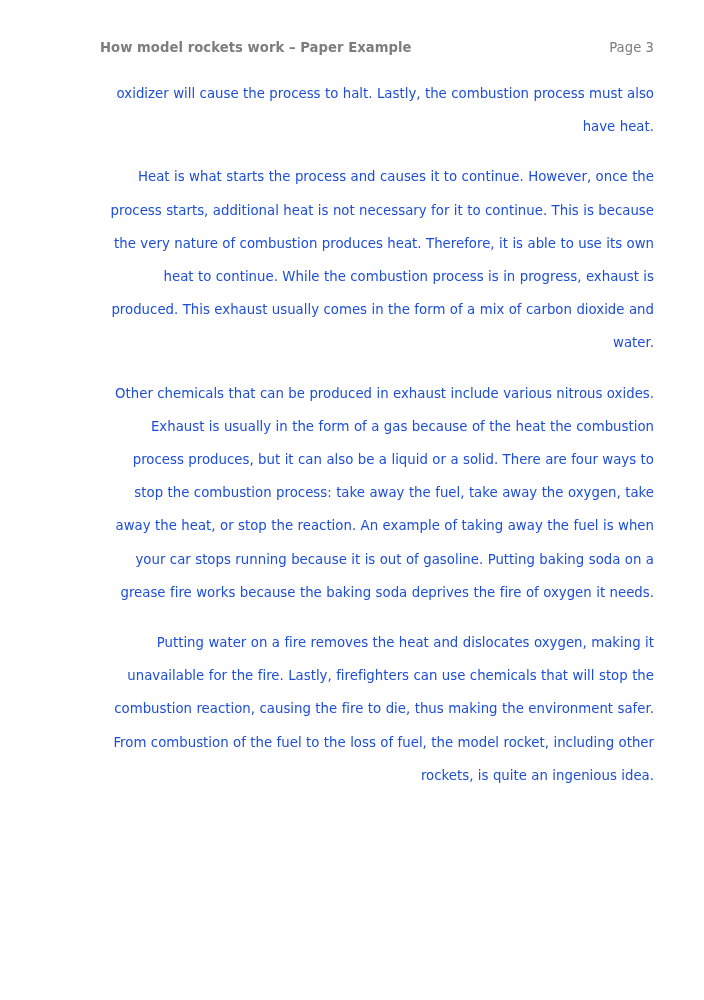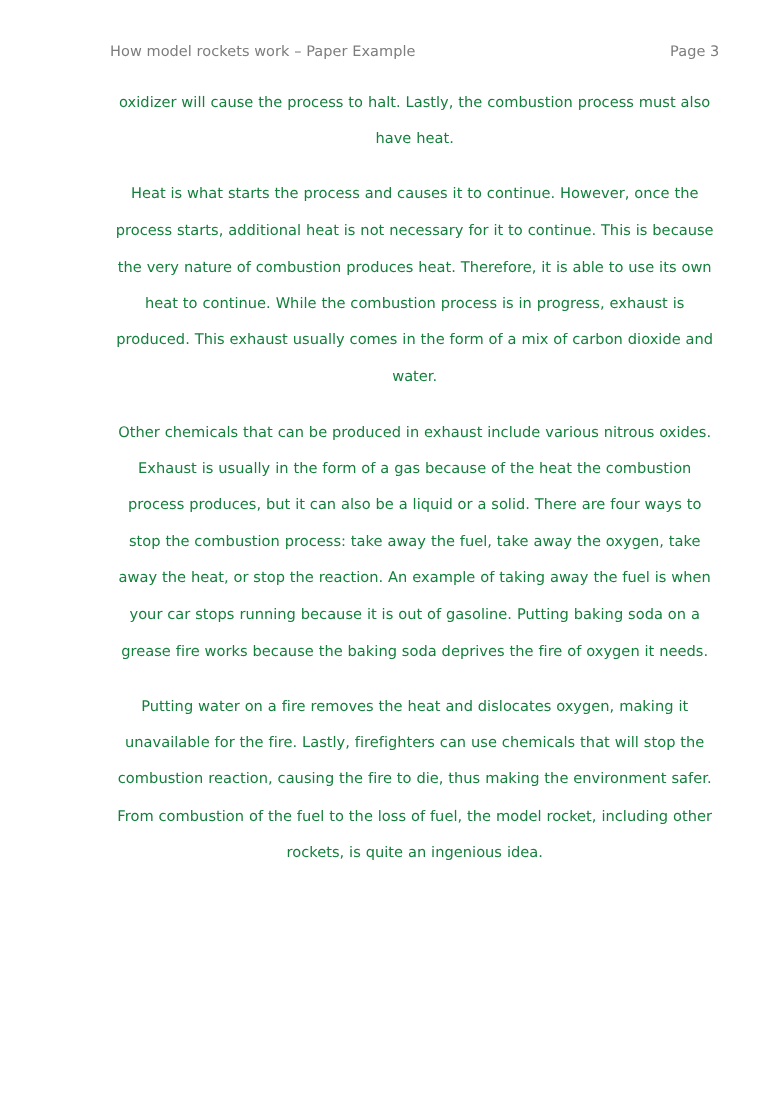--- a/index.html
+++ b/index.html
@@ -28,37 +28,38 @@
     width: 554px;
     display: flex;
     align-items: baseline;
     justify-content: space-between;
     font-size: 13.2px;
     color: #7d7d7d;
     letter-spacing: 0.05px;
   }
   .header-title {
     white-space: nowrap;
+    font-weight: bold;
   }
   .header-page-number {
     white-space: nowrap;
     margin-left: 12px;
   }
   .doc-body {
     position: absolute;
     left: 100px;
     top: 77px;
     width: 554px;
   }
   .doc-paragraph {
     margin: 0 0 17px 0;
     font-size: 13.3px;
     line-height: 33.2px;
-    color: #15803d;
-    text-align: center;
+    color: #1d4ed8;
+    text-align: right;
     letter-spacing: 0.01px;
     word-spacing: 0.2px;
   }
   .doc-paragraph:last-child {
     margin-bottom: 0;
   }
   .page-footer {
     position: absolute;
     left: 100px;
     top: 940px;

